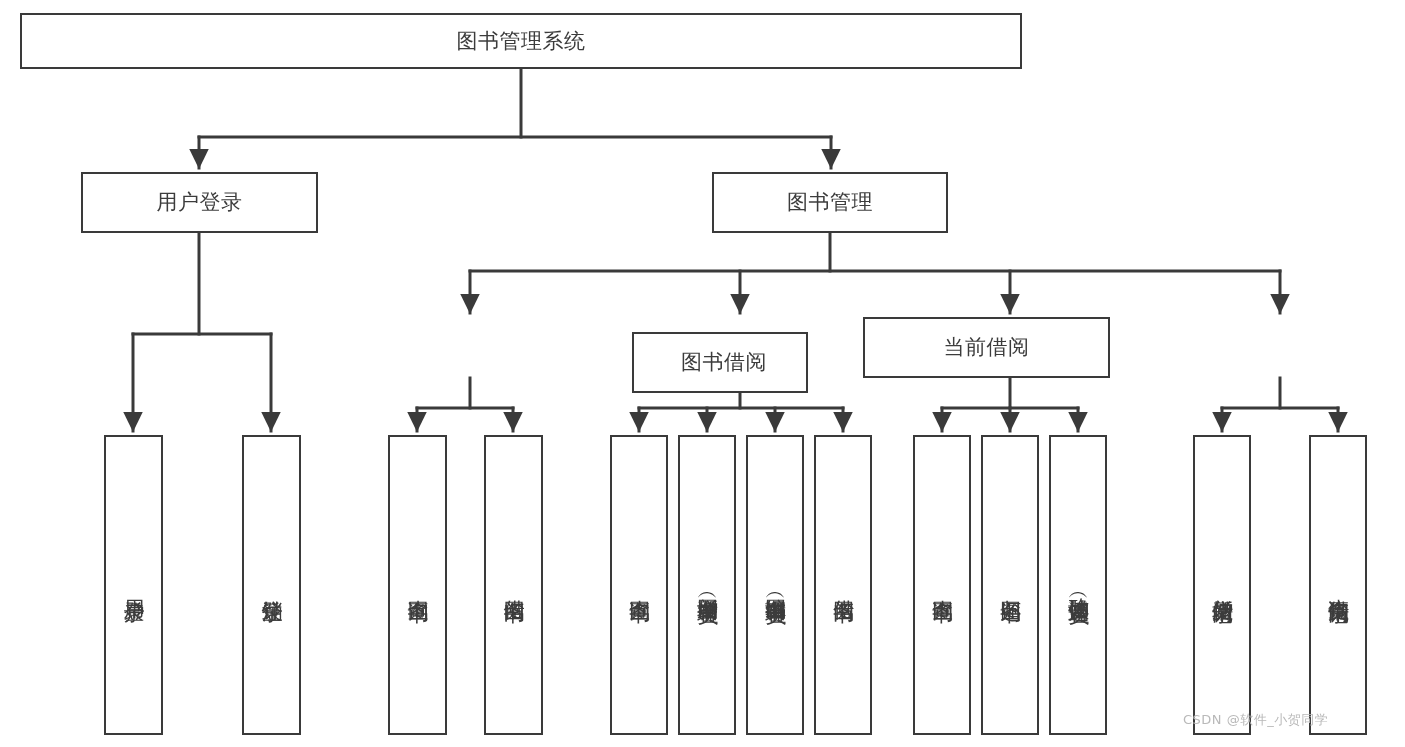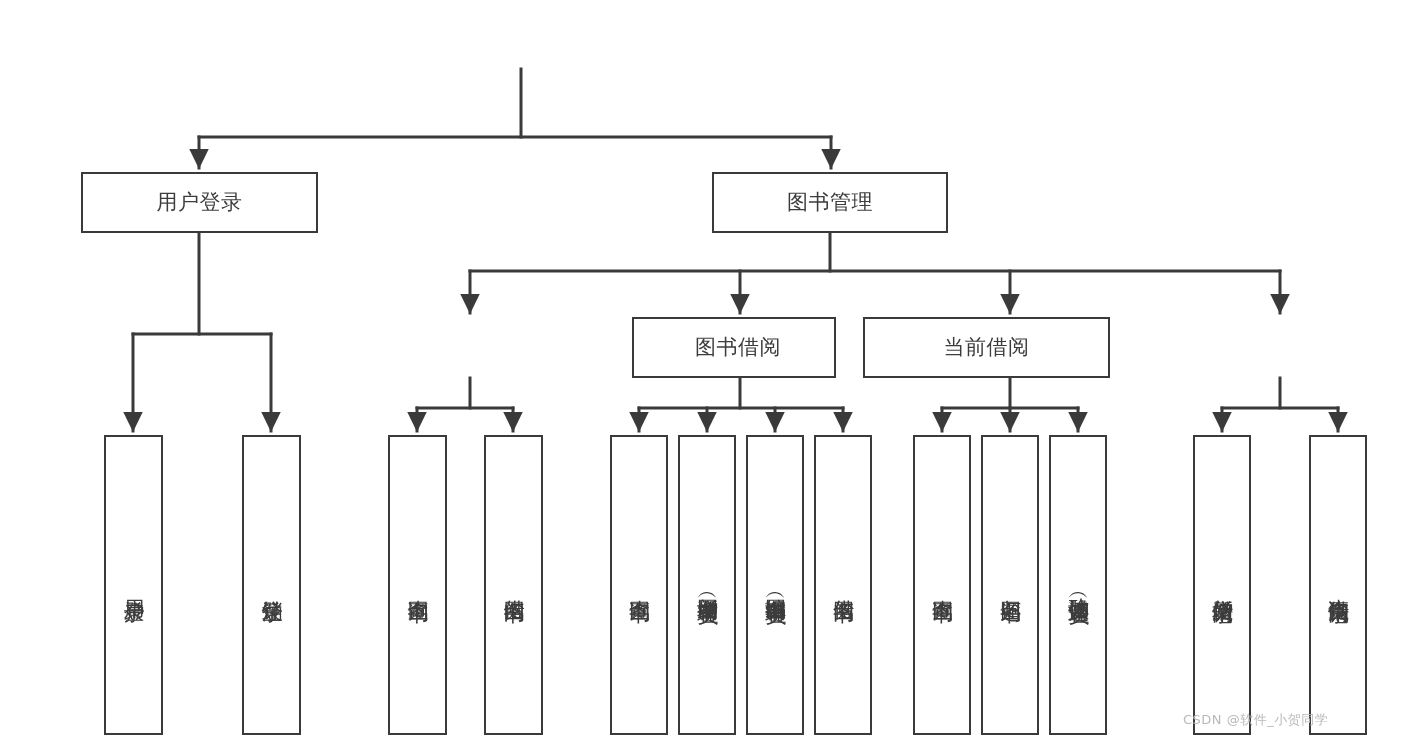--- a/index.html
+++ b/index.html
@@ -121,29 +121,32 @@
       <path d="M 1010 408 L 1010 431" marker-end="url(#arrow)"></path>
       <path d="M 1078 408 L 1078 431" marker-end="url(#arrow)"></path>
 
       <path d="M 1280 378 L 1280 408"></path>
       <path d="M 1222 408 L 1338 408"></path>
       <path d="M 1222 408 L 1222 431" marker-end="url(#arrow)"></path>
       <path d="M 1338 408 L 1338 431" marker-end="url(#arrow)"></path>
     </g>
   </svg>
 
+  <div class="node h root" style="left:20px; top:13px; width:1002px; height:56px;">
+    <span class="label">图书管理系统</span>
+  </div>
 
   <div class="node h" style="left:81px; top:172px; width:237px; height:61px;">
     <span class="label">用户登录</span>
   </div>
   <div class="node h" style="left:712px; top:172px; width:236px; height:61px;">
     <span class="label">图书管理</span>
   </div>
 
-  <div class="node h" style="left:632px; top:317px; width:204px; height:61px;padding-left:8px;">
+  <div class="node h" style="left:632px; top:332px; width:176px; height:61px;padding-left:8px;">
     <span class="label">图书借阅</span>
   </div>
   <div class="node h" style="left:863px; top:317px; width:247px; height:61px;">
     <span class="label">当前借阅</span>
   </div>
 
   <div class="node v" style="left:104px; top:435px; width:59px; height:300px;">
     <span class="label">用户登录</span>
   </div>
   <div class="node v" style="left:242px; top:435px; width:59px; height:300px;">

